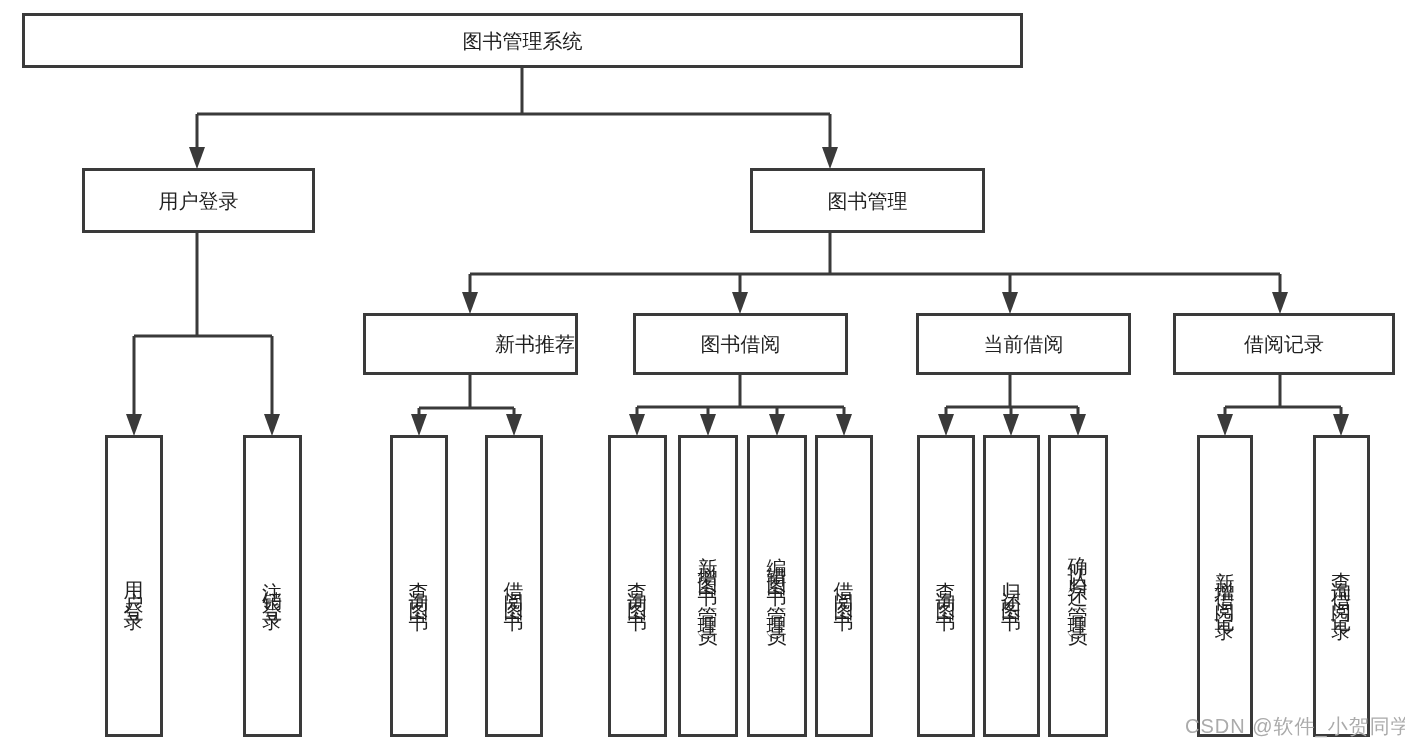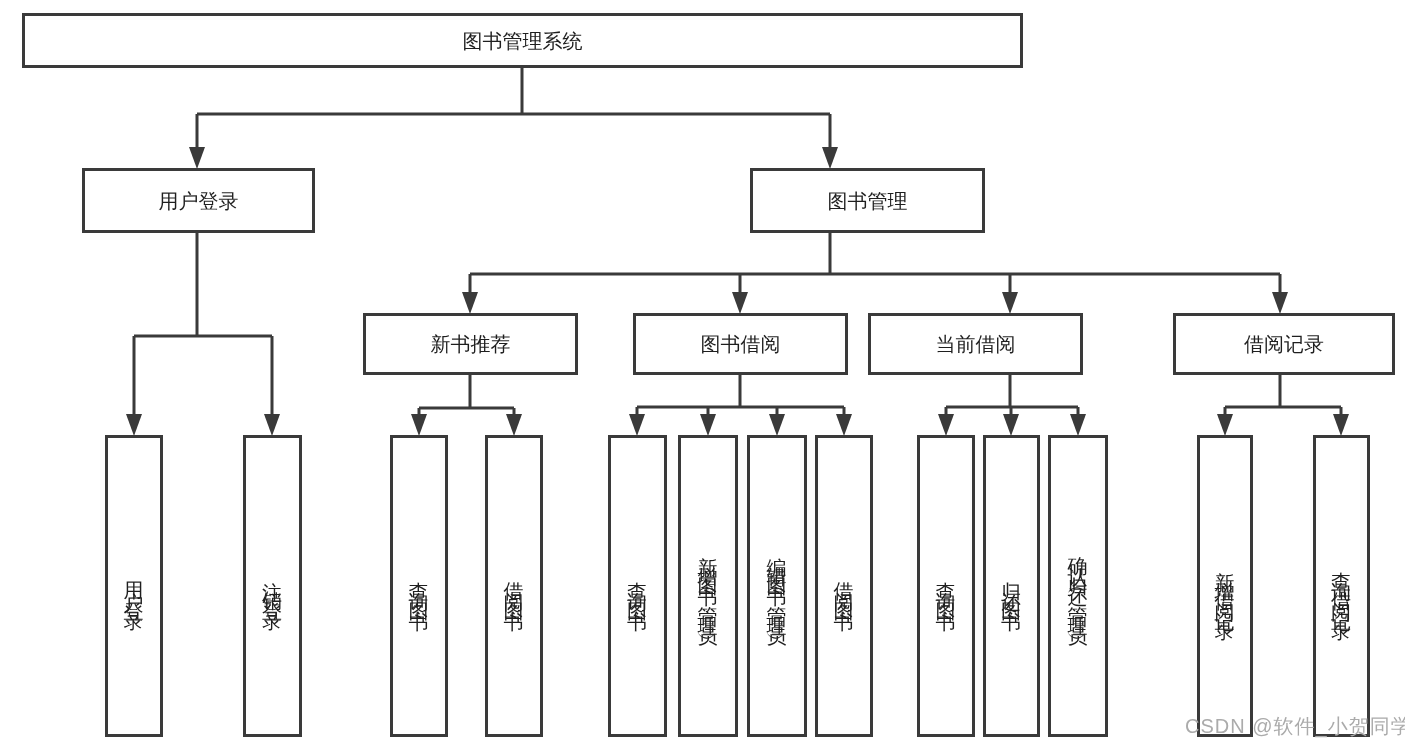--- a/index.html
+++ b/index.html
@@ -35,23 +35,23 @@
     text-orientation: mixed;
     letter-spacing: 10px;
   }
   
   .n-root   { left: 22px;  top: 13px;  width: 1001px; height: 55px; }
   
   .n-login  { left: 82px;  top: 168px; width: 233px;  height: 65px; }
   .n-mgmt   { left: 712px; top: 168px; width: 235px;  height: 65px; margin-left: 38px; }
   
   .n-l3     { top: 313px; height: 62px; width: 215px; }
-  .n-newrec { left: 363px; }
+  .n-newrec { left: 363px; justify-content: flex-end; }
   .n-borrow { left: 633px; text-align: center; }
-  .n-current{ left: 868px; text-align: right; }
+  .n-current{ left: 916px; text-align: right; }
   .n-record { left: 1173px; width: 222px; text-align: right; }
   
   .leaf     { top: 435px; height: 302px; }
   .lf-1  { left: 105px;  width: 58px; }
   .lf-2  { left: 243px;  width: 59px; }
   .lf-3  { left: 390px;  width: 58px; }
   .lf-4  { left: 485px;  width: 58px; }
   .lf-5  { left: 608px;  width: 59px; }
   .lf-6  { left: 678px;  width: 60px; }
   .lf-7  { left: 747px;  width: 60px; }

